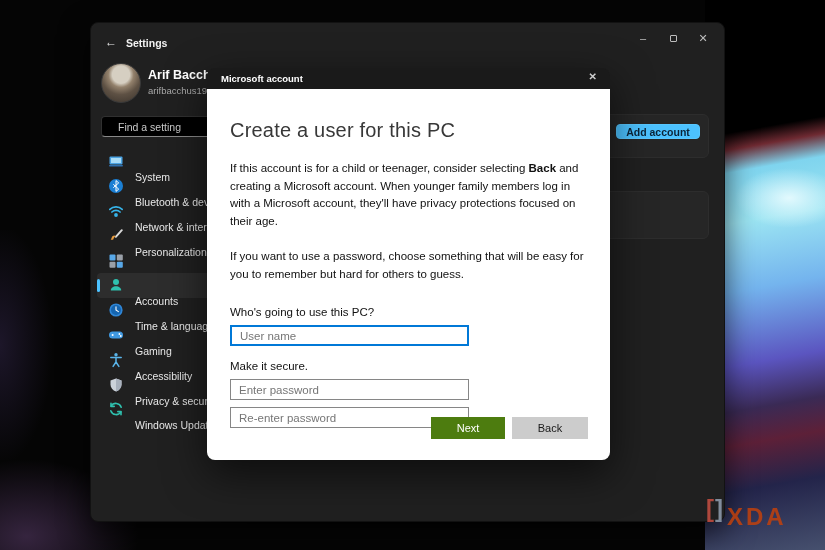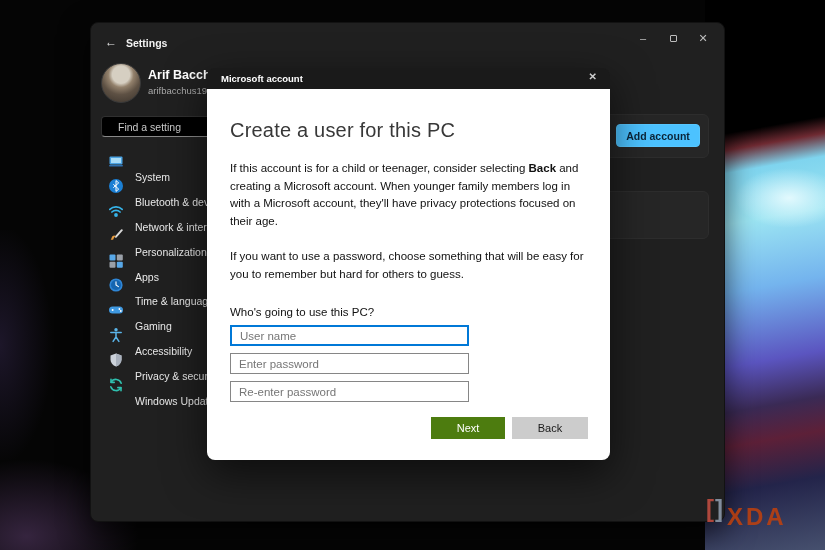--- a/index.html
+++ b/index.html
@@ -44,21 +44,21 @@
   .side-item.selected{background:#2d2d2d;}
   .side-item.selected::before{content:"";position:absolute;left:0;top:6px;bottom:6px;width:3px;
     border-radius:2px;background:#4cc2ff;}
   .side-icon{width:16px;height:16px;flex:0 0 16px;display:flex;}
   .side-icon svg{width:16px;height:16px;}
   .side-label{font-size:10.5px;white-space:nowrap;margin-top:32px;}
 
   .card{position:absolute;background:#262626;border:1px solid #2d2d2d;border-radius:6px;}
   .card-1{left:420px;top:91px;width:198px;height:44px;}
   .card-2{left:420px;top:168px;width:198px;height:48px;}
-  .add-account-btn{position:absolute;right:8px;top:9px;width:84px;height:23px;
+  .add-account-btn{position:absolute;right:8px;top:9px;width:84px;height:15px;
     background:#4cc2ff;border:1px solid #57c7ff;border-radius:4px;color:#0b2438;
     font-size:10.5px;font-weight:700;display:flex;align-items:center;justify-content:center;cursor:default;}
 
   
   .dialog{position:absolute;left:207px;top:68px;width:403px;height:392px;z-index:5;
     border-radius:8px;overflow:hidden;box-shadow:0 14px 42px rgba(0,0,0,.6);
     display:flex;flex-direction:column;}
   .dialog-titlebar{height:21px;background:#1a1a1a;color:#ffffff;display:flex;align-items:center;
     padding-left:14px;font-size:9.5px;font-weight:700;position:relative;flex:0 0 21px;}
   .dialog-close{position:absolute;right:13px;top:4px;color:#cfcfcf;font-size:10px;line-height:1;}
@@ -170,20 +170,29 @@
         <svg viewBox="0 0 16 16">
             <rect x="1.5" y="1.5" width="6" height="6" rx="1" fill="#58a8e8"></rect>
             <rect x="8.8" y="1.5" width="6" height="6" rx="1" fill="#9aa0a8"></rect>
             <rect x="1.5" y="8.8" width="6" height="6" rx="1" fill="#9aa0a8"></rect>
             <rect x="8.8" y="8.8" width="6" height="6" rx="1" fill="#58a8e8"></rect>
           </svg>
       </span>
       <span class="side-label">Apps</span>
     </div>
 
+    <div class="side-item selected">
+      <span class="side-icon">
+        <svg viewBox="0 0 16 16">
+            <circle cx="8" cy="5" r="3" fill="#2fc0ae"></circle>
+            <path d="M2.8 13.6c0-2.7 2.3-4.3 5.2-4.3s5.2 1.6 5.2 4.3z" fill="#2fc0ae"></path>
+          </svg>
+      </span>
+      <span class="side-label">Accounts</span>
+    </div>
 
     <div class="side-item">
       <span class="side-icon">
         <svg viewBox="0 0 16 16">
             <circle cx="8" cy="8" r="6.6" fill="#2f86d6"></circle>
             <circle cx="8" cy="8" r="5" fill="#1565b0"></circle>
             <path d="M8 4.8V8l2.4 1.6" stroke="#fff" stroke-width="1.1" fill="none" stroke-linecap="round"></path>
           </svg>
       </span>
       <span class="side-label">Time &amp; language</span>
@@ -240,20 +249,21 @@
   <div class="dialog-titlebar">
     <span>Microsoft account</span>
     <span class="dialog-close">✕</span>
   </div>
   <div class="dialog-body">
     <h1 class="dlg-heading">Create a user for this PC</h1>
     <p class="dlg-p"><span>If this account is for a child or teenager, consider selecting </span><b>Back</b><span> and creating a Microsoft account. When younger family members log in with a Microsoft account, they'll have privacy protections focused on their age.</span></p>
     <p class="dlg-p dlg-p2">If you want to use a password, choose something that will be easy for you to remember but hard for others to guess.</p>
     <p class="dlg-label">Who's going to use this PC?</p>
     <input class="dlg-input input-username" type="text" placeholder="User name" style="">
+    <p class="dlg-label dlg-label2">Make it secure.</p>
     <input class="dlg-input input-pass" type="password" placeholder="Enter password" style="">
     <input class="dlg-input input-pass" type="password" placeholder="Re-enter password" style="">
     <div class="btn-row">
       <button class="btn btn-next">Next</button>
       <button class="btn btn-back">Back</button>
     </div>
   </div>
 </div>
 
 <div class="watermark">

